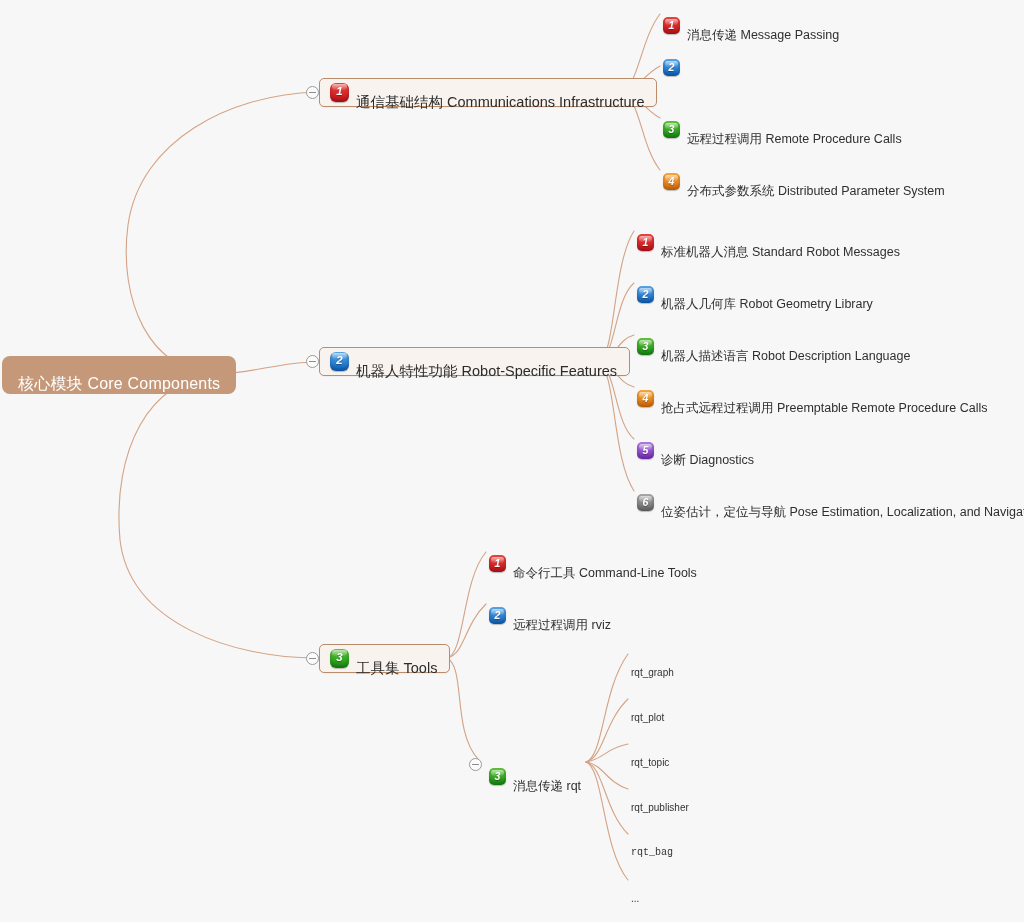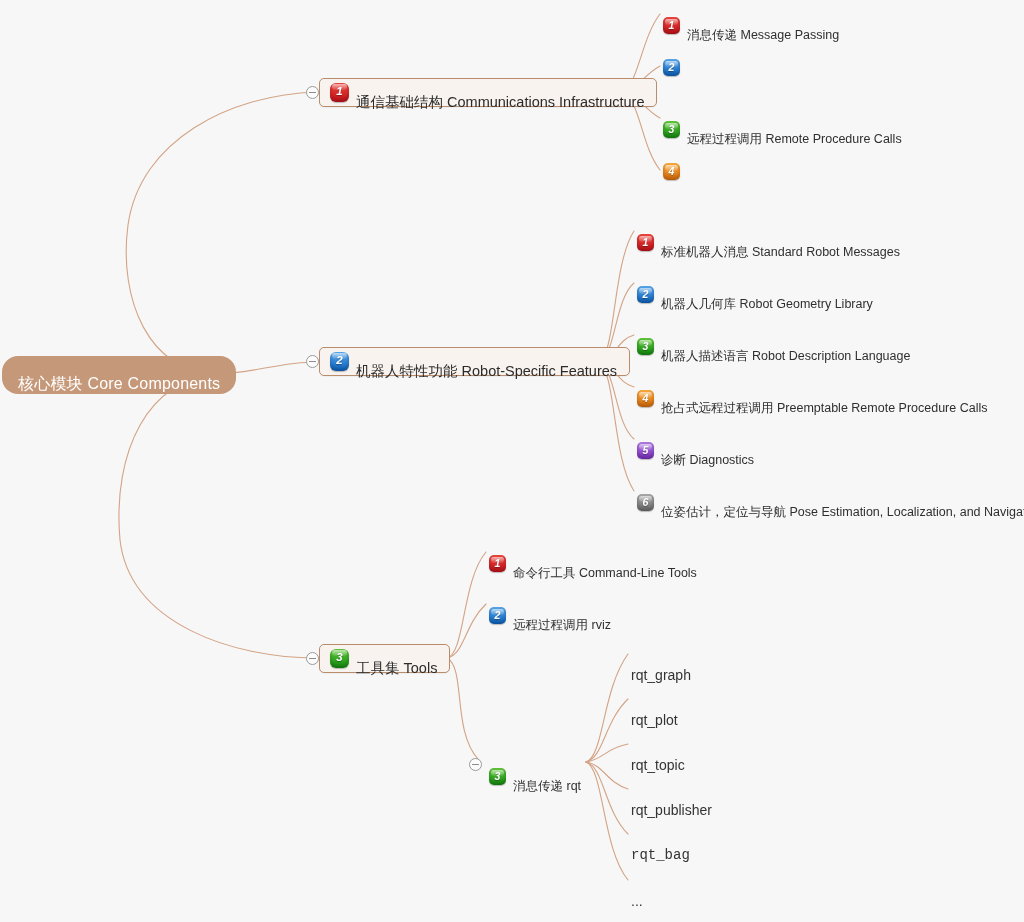--- a/index.html
+++ b/index.html
@@ -34,21 +34,21 @@
     display: flex;
     align-items: center;
     white-space: nowrap;
     box-sizing: border-box;
   }
 
   
   .node-root {
     background: #c49878;
     color: #ffffff;
-    border-radius: 16px;
+    border-radius: 8px;
     padding: 9px 16px 11px 16px;
     font-size: 16px;
     letter-spacing: 0.2px;
     box-shadow: 0 0 0 0 rgba(0,0,0,0);
   }
 
   
   .node-branch {
     background: #f8f3ef;
     border: 1px solid #b98c6c;
@@ -59,21 +59,21 @@
     box-shadow: 0 1px 1px rgba(0,0,0,0.04);
   }
 
   
   .node-leaf {
     font-size: 12.5px;
     color: #2f2f2f;
     padding: 2px 0;
   }
   .node-leaf.plain {
-    font-size: 14px;
+    font-size: 10px;
     color: #333;
   }
 
   .node-label { display: inline-block; margin-top: 20px; }
 
   
   .badge {
     width: 17px;
     height: 17px;
     min-width: 17px;
@@ -179,20 +179,21 @@
       </div>
       <div class="node node-leaf" style="left: 663px; top: 57px;">
         <span class="badge badge-2">2</span>
       </div>
       <div class="node node-leaf" style="left: 663px; top: 109px;">
         <span class="badge badge-3">3</span>
         <span class="node-label">远程过程调用 Remote Procedure Calls</span>
       </div>
       <div class="node node-leaf" style="left: 663px; top: 161px;">
         <span class="badge badge-4">4</span>
+        <span class="node-label">分布式参数系统 Distributed Parameter System</span>
       </div>
       <div class="node node-branch" style="left: 319px; top: 347px; min-width: 278px; height: 29px;">
         <span class="badge badge-2 big">2</span>
         <span class="node-label">机器人特性功能 Robot-Specific Features</span>
       </div>
       <div class="node node-leaf" style="left: 637px; top: 222px;">
         <span class="badge badge-1">1</span>
         <span class="node-label">标准机器人消息 Standard Robot Messages</span>
       </div>
       <div class="node node-leaf" style="left: 637px; top: 274px;">

